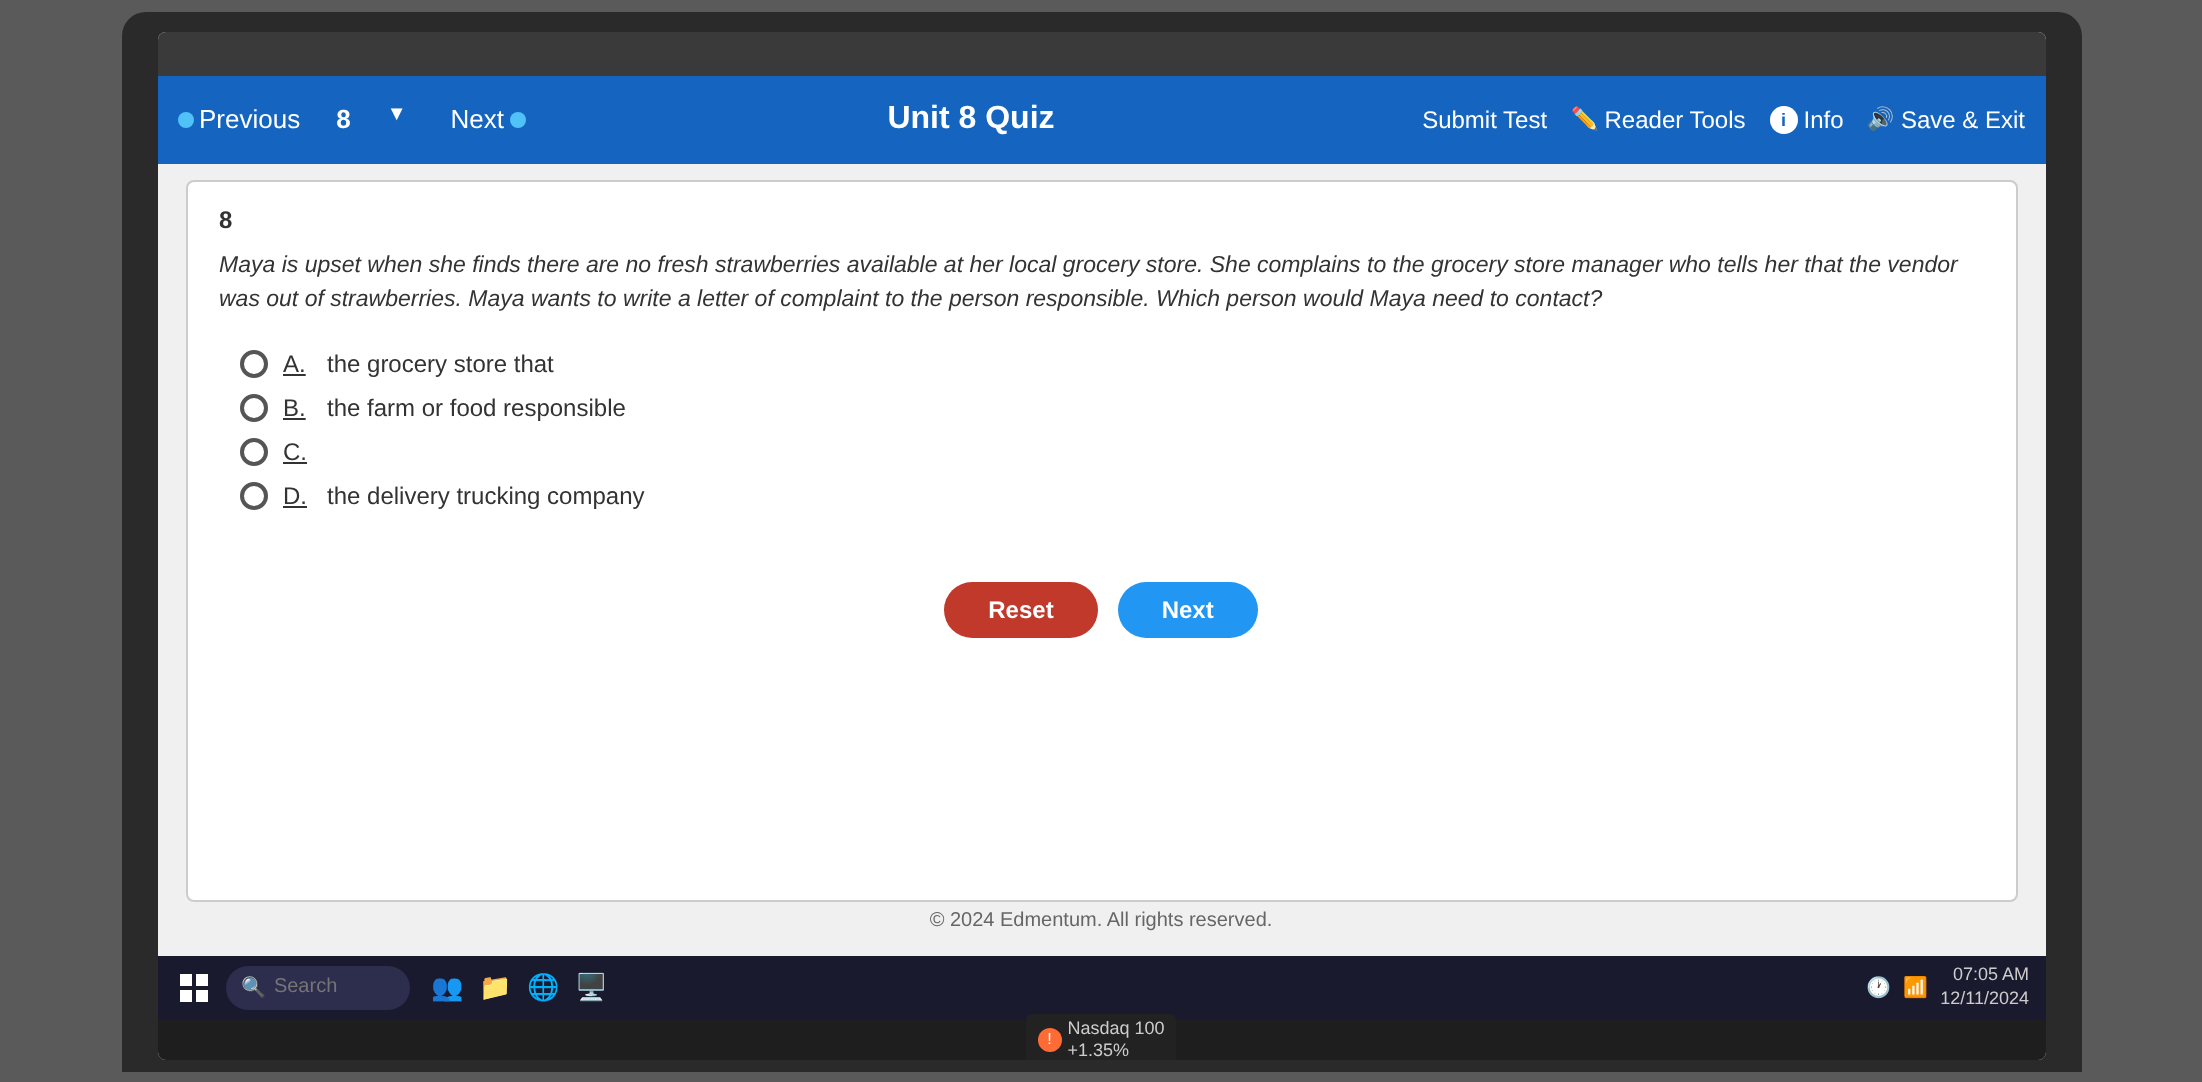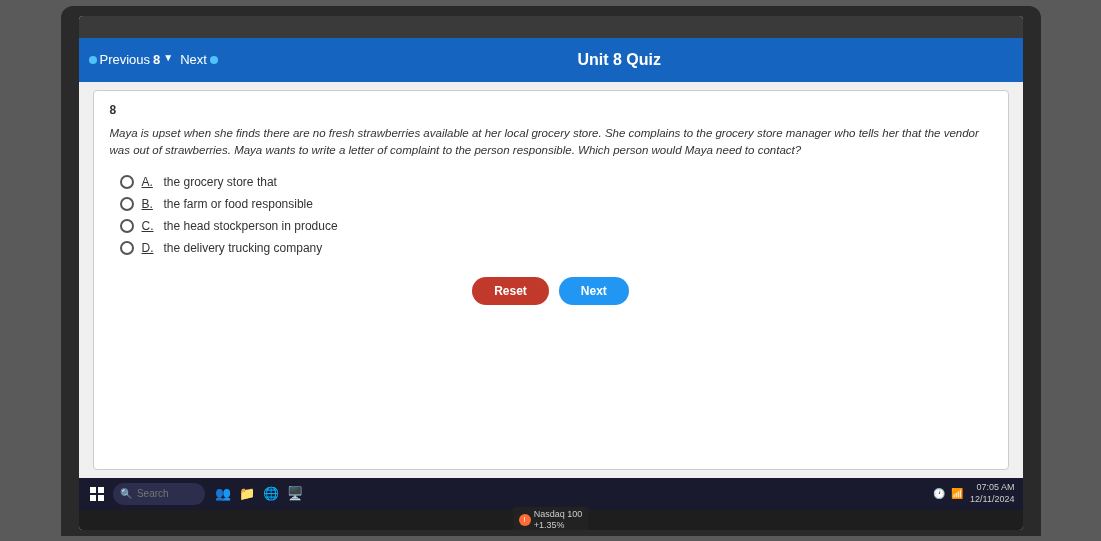--- a/index.html
+++ b/index.html
@@ -48,21 +48,21 @@
       height: 44px;
       display: flex;
       align-items: center;
       padding: 0 10px;
       gap: 8px;
     }
 
     .quiz-header .nav-left {
       display: flex;
       align-items: flex-start;
-      gap: 1px;
+      gap: 16px;
       color: white;
       font-size: 13px;
     }
 
     .nav-btn {
       display: flex;
       align-items: center;
       gap: 3px;
       color: white;
       font-size: 13px;
@@ -179,21 +179,21 @@
       font-size: 12px;
       color: #333;
       min-width: 14px;
       text-decoration: underline;
     }
 
     .buttons-row {
       display: flex;
       justify-content: center;
       gap: 10px;
-      margin-top: 22px;
+      margin-top: 36px;
       margin-bottom: 10px;
     }
 
     .btn-reset {
       background: #c0392b;
       color: white;
       border: none;
       border-radius: 20px;
       padding: 7px 22px;
       font-size: 12px;
@@ -355,20 +355,38 @@
         <span style="font-weight:bold; margin: 0 2px;">8</span>
         <span style="font-size:10px; cursor:pointer;">▼</span>
         <div class="nav-btn" style="margin-left:6px;">
           <span>Next</span>
           <div class="dot"></div>
         </div>
       </div>
 
       <div class="quiz-title">Unit 8 Quiz</div>
 
+      <div class="nav-right">
+        <div class="nav-right-item">
+          <div class="dot"></div>
+          <span>Submit Test</span>
+        </div>
+        <div class="nav-right-item">
+          <span style="font-size:11px;">✏️</span>
+          <span>Reader Tools</span>
+        </div>
+        <div class="nav-right-item">
+          <div class="icon-circle">i</div>
+          <span>Info</span>
+        </div>
+        <div class="nav-right-item">
+          <span style="font-size:11px;">🔊</span>
+          <span>Save &amp; Exit</span>
+        </div>
+      </div>
     </div>
 
     <div class="main-content">
       <div class="question-card">
         <div class="question-number">8</div>
         <div class="question-text">Maya is upset when she finds there are no fresh strawberries available at her local grocery store. She complains to the grocery store manager who tells her that the vendor was out of strawberries. Maya wants to write a letter of complaint to the person responsible. Which person would Maya need to contact?</div>
 
         <div class="options">
           <div class="option">
             <div class="option-radio"></div>
@@ -376,35 +394,35 @@
             <span class="option-label">the grocery store that</span>
           </div>
           <div class="option">
             <div class="option-radio"></div>
             <span class="option-letter">B.</span>
             <span class="option-label">the farm or food responsible</span>
           </div>
           <div class="option">
             <div class="option-radio"></div>
             <span class="option-letter">C.</span>
-            <span class="option-label">the head stockperson in produce</span>
           </div>
           <div class="option">
             <div class="option-radio"></div>
             <span class="option-letter">D.</span>
             <span class="option-label">the delivery trucking company</span>
           </div>
         </div>
 
         <div class="buttons-row">
           <button class="btn-reset">Reset</button>
           <button class="btn-next">Next</button>
         </div>
       </div>
 
+      <div class="footer-text">© 2024 Edmentum. All rights reserved.</div>
     </div>
 
     <div class="taskbar">
       <div class="taskbar-start">
         <div class="windows-icon">
           <span></span>
             <span></span>
             <span></span>
             <span></span>
         </div>

